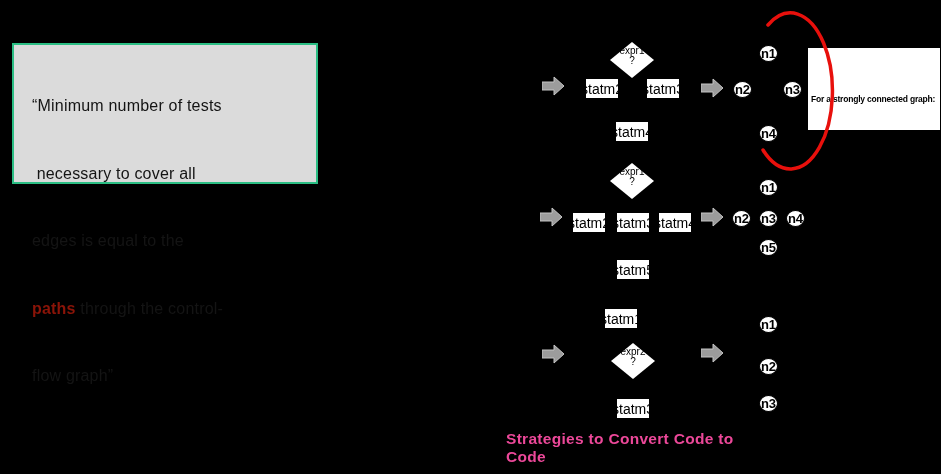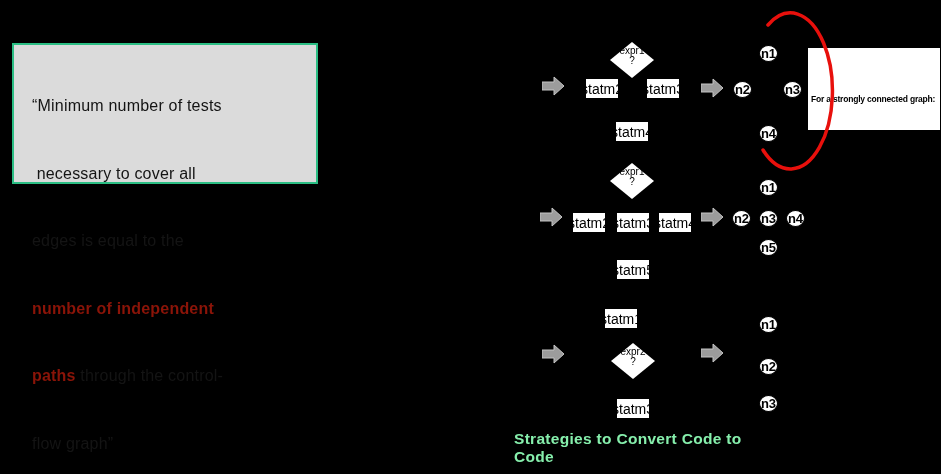--- a/index.html
+++ b/index.html
@@ -46,35 +46,33 @@
     position:absolute; left:807px; top:47px; width:134px; height:84px;
     background:#ffffff; border:1px solid #000; box-sizing:border-box;
     color:#000; font-size:8.5px; font-weight:bold; letter-spacing:-0.2px;
     line-height:20px; padding:1px 0 0 3px; white-space:pre;
   }
   
   .arc-svg { position:absolute; left:730px; top:4px; width:120px; height:170px; }
   
   .caption {
     position:absolute; left:506px; top:430px; width:300px;
-    color:#86efac; font-size:15.5px; font-weight:bold; line-height:18px;
+    color:#ec4899; font-size:15.5px; font-weight:bold; line-height:18px;
     letter-spacing:0.3px;
-    margin-left:8px;
   }
 </style>
 </head>
 <body>
 
 <div class="stage">
 
   <div class="quote-box">
     <div class="qline"><span>“Minimum number of tests</span></div>
     <div class="qline"><span> necessary to cover all</span></div>
     <div class="qline"><span>edges is equal to the</span></div>
-    <div class="qline"><span class="qred">number of independent</span></div>
     <div class="qline"><span class="qred">paths</span><span> through the control-</span></div>
     <div class="qline"><span>flow graph”</span></div>
   </div>
 
   <svg class="flow-arrow" style="left:542px;top:76px" viewBox="0 0 22 20">
     <polygon points="0,6 12,6 12,1 22,10 12,19 12,14 0,14" fill="#9C9C9C" stroke="#C4C4C4" stroke-width="1"></polygon>
   </svg>
   <div class="diamond" style="left:610px;top:42px">
     <div class="dshape"></div>
     <div class="dtext">

